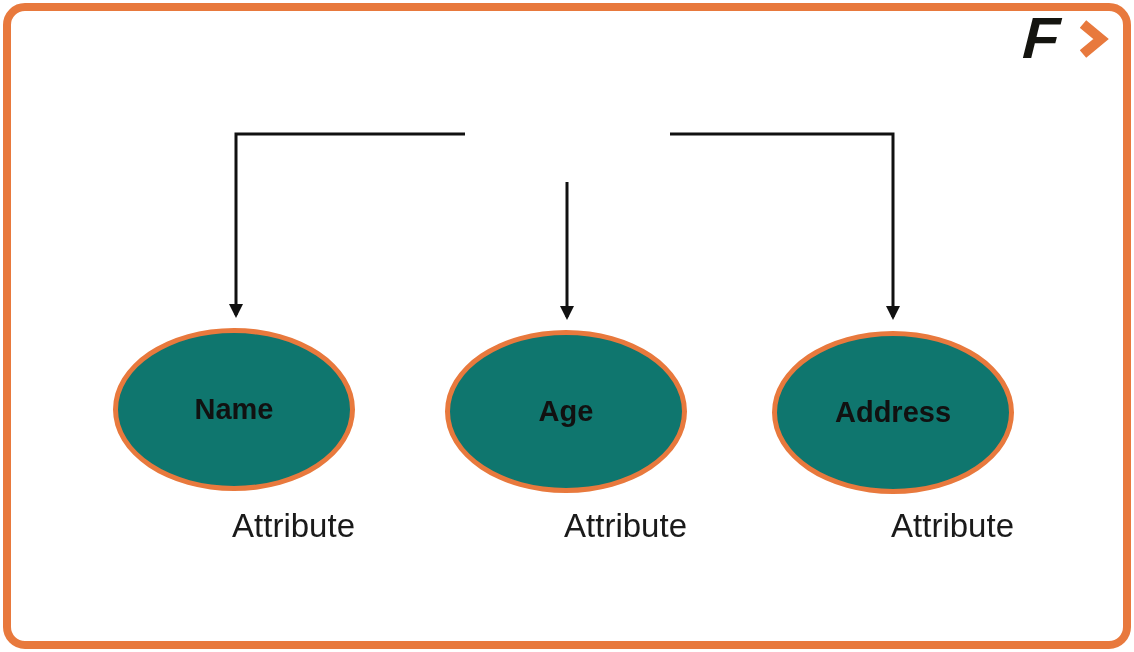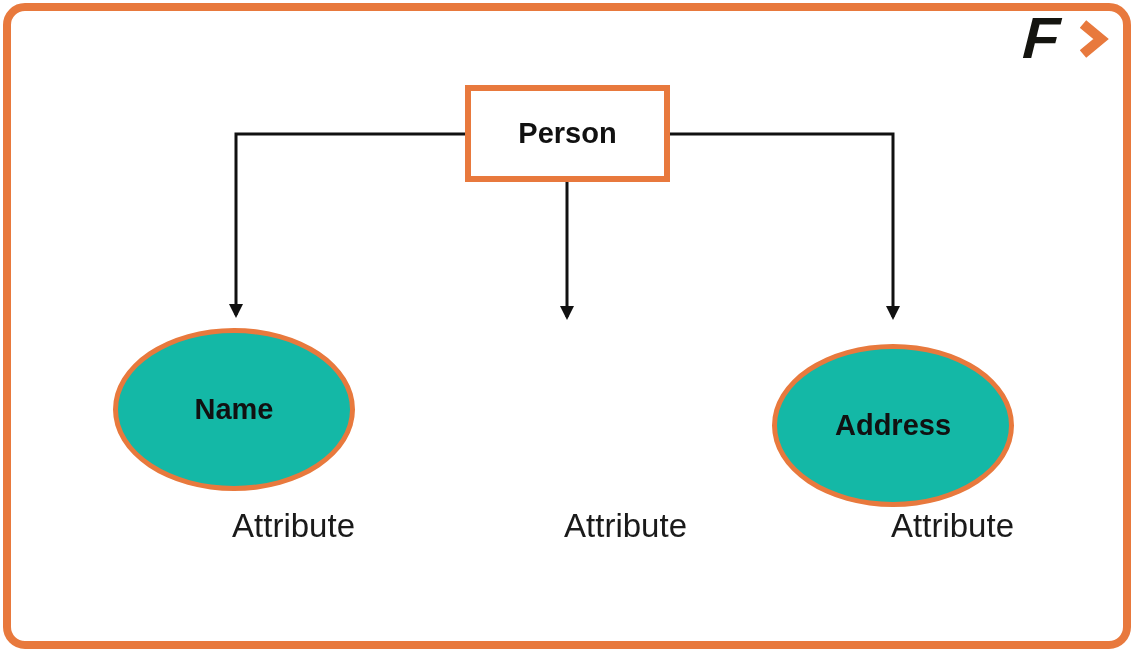--- a/index.html
+++ b/index.html
@@ -71,33 +71,33 @@
     font-weight: 700;
     color: #111111;
   }
   
   .ellipse {
     position: absolute;
     width: 242px; height: 163px;
     box-sizing: border-box;
     border: 5px solid #E8793D;
     border-radius: 50%;
-    background: #14b8a6;
+    background: #0f766e;
     display: flex;
     align-items: center;
     justify-content: center;
   }
   .ellipse .label {
     font-size: 29px;
     font-weight: 700;
     color: #111111;
   }
   .ellipse-name    { left: 113px; top: 328px; }
   .ellipse-age     { left: 445px; top: 330px; }
-  .ellipse-address { left: 772px; top: 344px; }
+  .ellipse-address { left: 772px; top: 331px; }
   
   .caption {
     position: absolute;
     top: 507px;
     width: 242px;
     text-align: right;
     font-size: 33px;
     font-weight: 400;
     color: #1a1a1a;
     font-stretch: condensed;
@@ -123,26 +123,26 @@
     <defs>
       <marker id="arrow" markerUnits="userSpaceOnUse" markerWidth="18" markerHeight="18" refX="11" refY="7" orient="auto">
         <path d="M0,0 L14,7 L0,14 Z" fill="#111111"></path>
       </marker>
     </defs>
     <polyline points="465,134 236,134 236,315" fill="none" stroke="#111111" stroke-width="3" marker-end="url(#arrow)"></polyline>
     <polyline points="567,182 567,317" fill="none" stroke="#111111" stroke-width="3" marker-end="url(#arrow)"></polyline>
     <polyline points="670,134 893,134 893,317" fill="none" stroke="#111111" stroke-width="3" marker-end="url(#arrow)"></polyline>
   </svg>
 
-  <div class="entity-box">
-    <span class="label">Person</span>
-  </div>
 
   <div class="ellipse ellipse-name">
     <span class="label">Name</span>
+  </div>
+  <div class="ellipse ellipse-age">
+    <span class="label">Age</span>
   </div>
   <div class="ellipse ellipse-address">
     <span class="label">Address</span>
   </div>
 
   <div class="caption caption-name">Attribute</div>
   <div class="caption caption-age">Attribute</div>
   <div class="caption caption-address">Attribute</div>
 </div>
 

